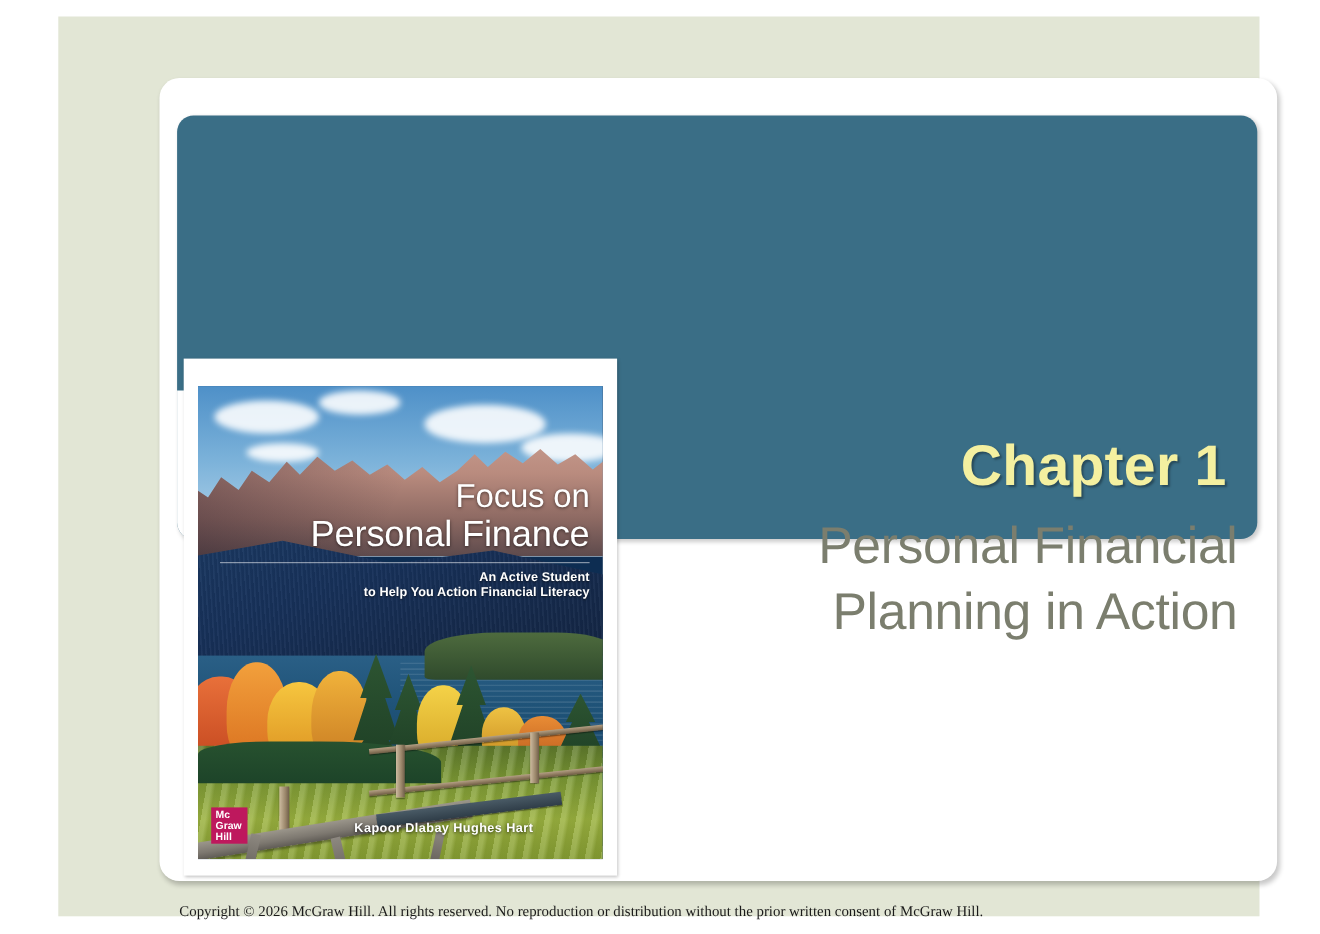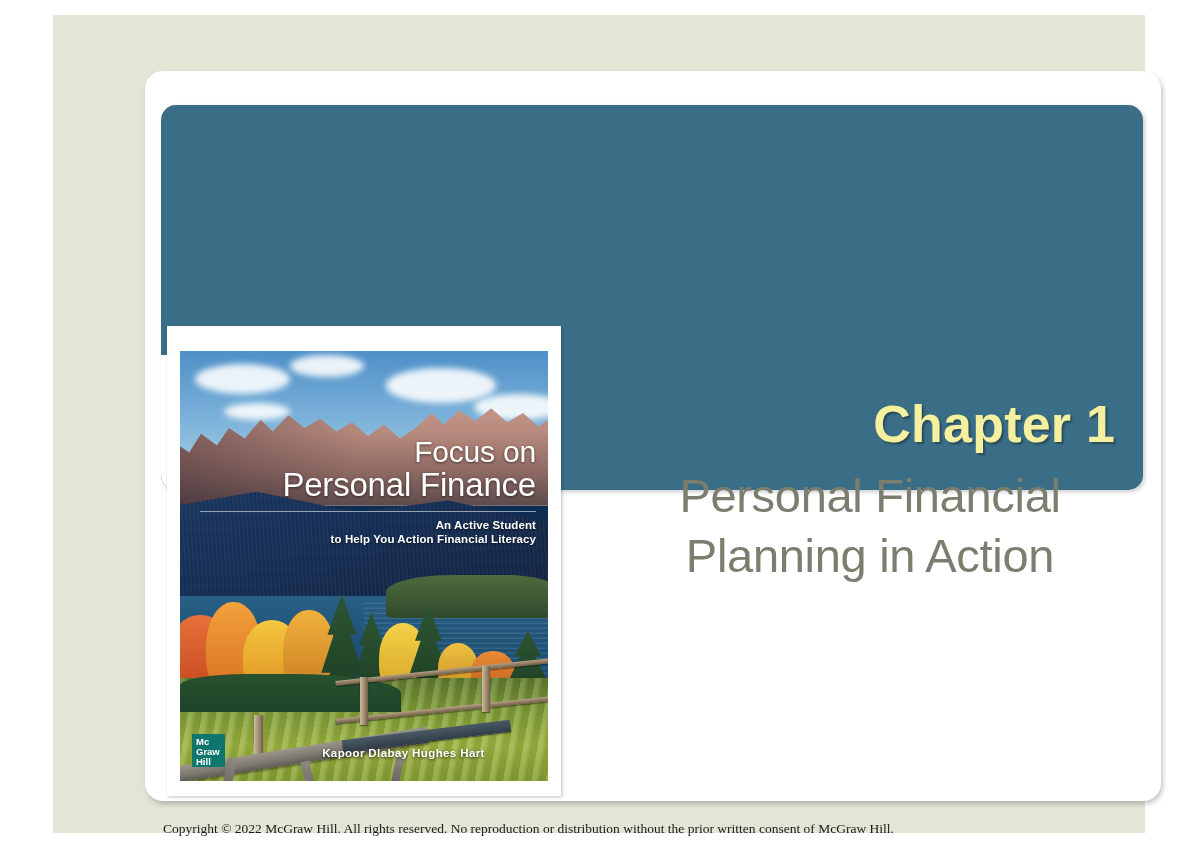--- a/index.html
+++ b/index.html
@@ -71,21 +71,21 @@
     text-shadow: 2px 2px 2px rgba(0,0,0,0.33);
     line-height: 1;
     white-space: nowrap;
   }
 
   #slide-subtitle {
     position: absolute;
     left: 470px;
     top: 395px;
     width: 510px;
-    text-align: center;
+    text-align: right;
     font-size: 47px;
     line-height: 1.28;
     color: #7b7e6e;
     letter-spacing: -0.3px;
   }
 
   
   #book-cover-card {
     position: absolute;
     left: 22px;
@@ -305,21 +305,21 @@
     font-weight: bold;
     letter-spacing: 0.4px;
     text-shadow: 0 1px 3px rgba(0,0,0,0.7);
   }
   #mh-logo {
     position: absolute;
     left: 12px;
     bottom: 14px;
     width: 33px;
     height: 33px;
-    background: #0f766e;
+    background: #be185d;
     color: #ffffff;
     font-size: 9.5px;
     font-weight: bold;
     line-height: 1.06;
     padding: 3px 0 0 4px;
     box-sizing: border-box;
     text-align: left;
   }
 
   
@@ -418,15 +418,15 @@
           <div>Mc</div>
           <div>Graw</div>
           <div>Hill</div>
         </div>
 
       </div>
     </div>
 
   </div>
 
-  <div id="copyright">Copyright © 2022 McGraw Hill. All rights reserved. No reproduction or distribution without the prior written consent of McGraw Hill.</div>
+  <div id="copyright">Copyright © 2026 McGraw Hill. All rights reserved. No reproduction or distribution without the prior written consent of McGraw Hill.</div>
 
 </div>
 
 </body></html>

